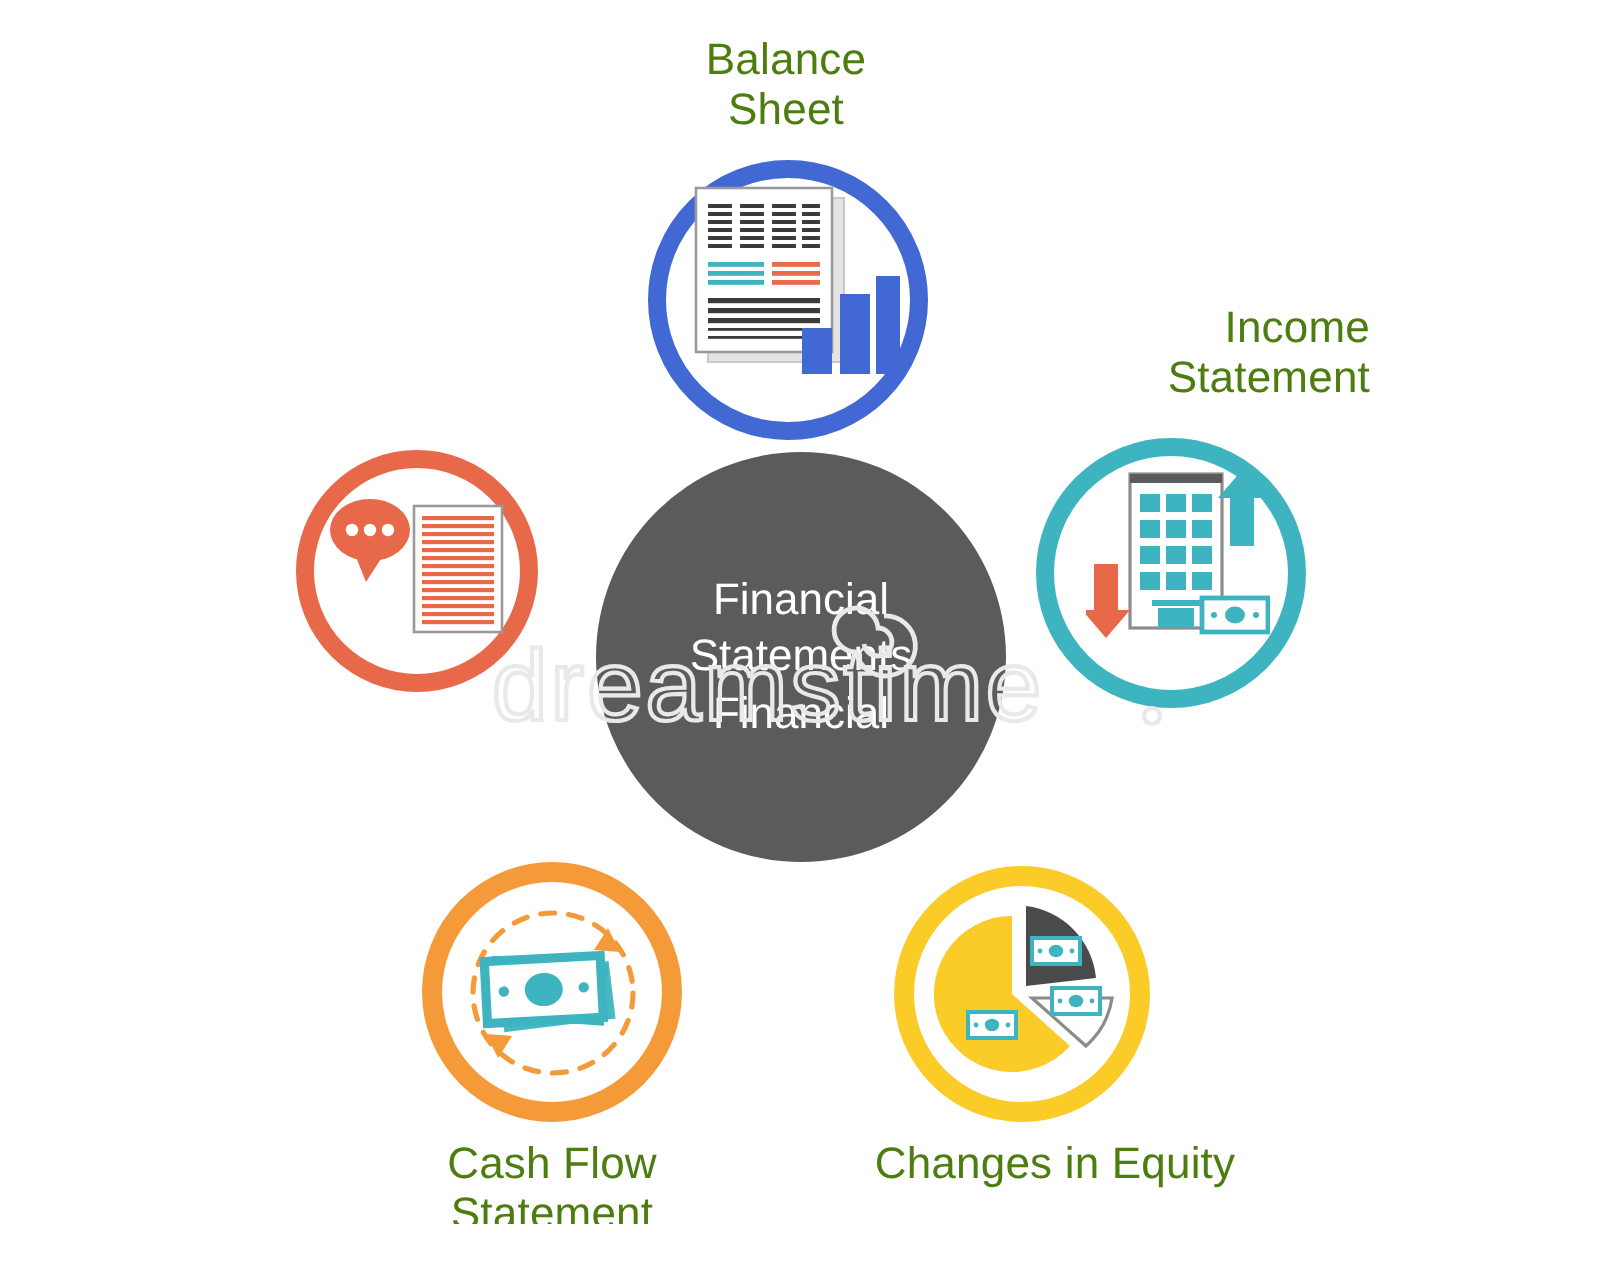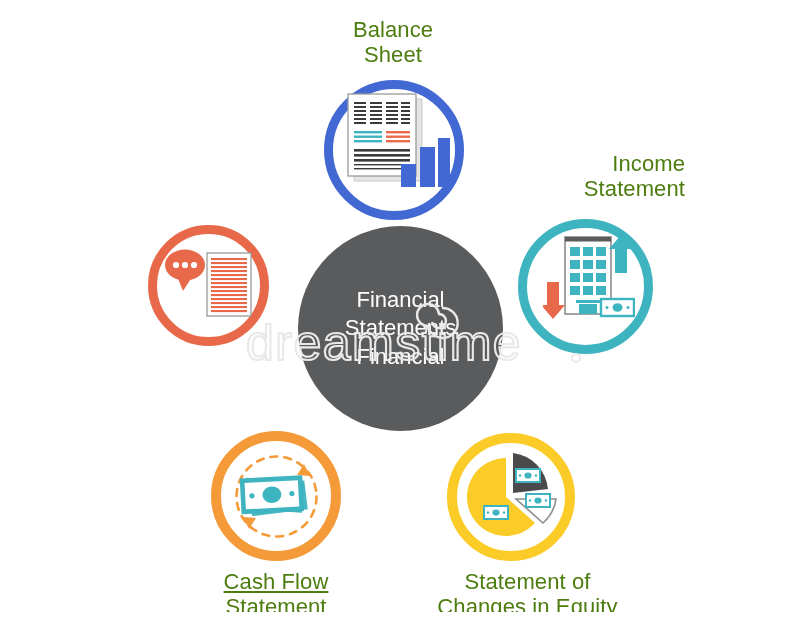--- a/index.html
+++ b/index.html
@@ -245,21 +245,21 @@
     </g>
 
     <g transform="rotate(-3 48.5 48.5)">
       <rect x="15" y="31" width="58" height="31" fill="#ffffff" stroke="#3eb4c0" stroke-width="4.6"></rect>
       <ellipse cx="44" cy="46.5" rx="9.5" ry="8.3" fill="#3eb4c0"></ellipse>
       <circle cx="24" cy="46.5" r="2.6" fill="#3eb4c0"></circle>
       <circle cx="64" cy="46.5" r="2.6" fill="#3eb4c0"></circle>
     </g>
   </svg>
 
-  <div class="node-label" style="left:196px; top:570px; width:160px;text-decoration:underline;">
+  <div class="node-label" style="left:196px; top:570px; width:160px;">
     <span class="l1">Cash Flow</span>
     <span class="l2">Statement</span>
   </div>
 
   <div class="ring" style="left:447px; top:433px; width:128px; height:128px; border:10px solid #fbcb28;"></div>
 
   <svg class="icon-host" style="left:462px; top:448px;" width="100" height="98" viewBox="0 0 100 98">
 
     <path d="M44 49 L44 10 A39 39 0 1 0 73 75 Z" fill="#fbcb28"></path>
 
@@ -279,21 +279,20 @@
       <circle cx="75" cy="48.5" r="1.2" fill="#3eb4c0"></circle>
     </g>
 
     <rect x="22" y="58" width="24" height="13" fill="#ffffff" stroke="#3eb4c0" stroke-width="2"></rect>
     <ellipse cx="34" cy="64.5" rx="3.6" ry="3.1" fill="#3eb4c0"></ellipse>
     <circle cx="26" cy="64.5" r="1.2" fill="#3eb4c0"></circle>
     <circle cx="42" cy="64.5" r="1.2" fill="#3eb4c0"></circle>
   </svg>
 
   <div class="node-label" style="left:420px; top:570px; width:215px;">
-    <span class="l1">Statement of</span>
     <span class="l2">Changes in Equity</span>
   </div>
 
   <svg id="watermark" viewBox="0 0 340 92">
     <g fill="none" stroke="#e9e9e9" stroke-width="2.4">
 
       <path d="M196 22 a15 15 0 1 1 -14 18 a11 11 0 1 1 11 -12 a7 7 0 1 1 -7 8"></path>
     </g>
     <text x="0" y="74" font-family="Liberation Sans, sans-serif" font-size="50" fill="none" stroke="#e9e9e9" stroke-width="2.1" letter-spacing="1.5">dreamstime</text>
     <circle cx="330" cy="72" r="4" fill="none" stroke="#e9e9e9" stroke-width="2.1"></circle>

